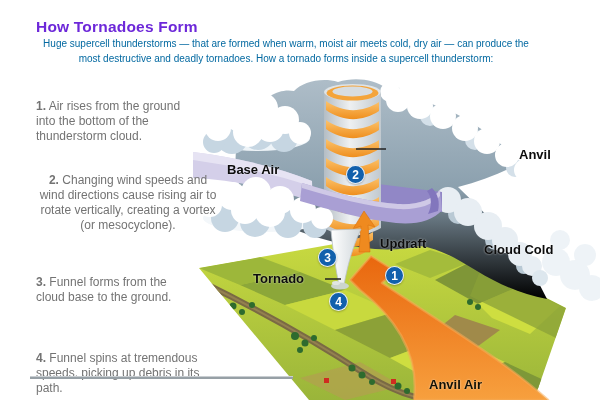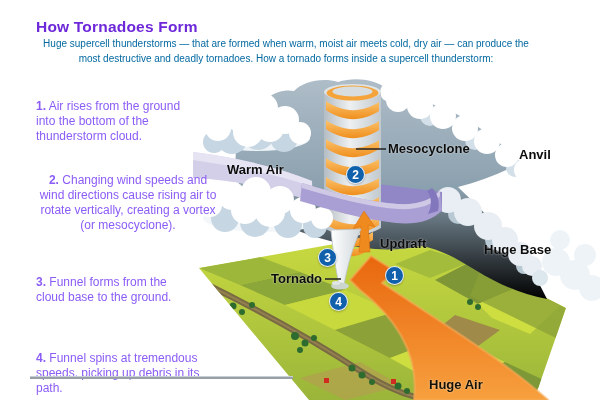--- a/index.html
+++ b/index.html
@@ -8,41 +8,41 @@
     overflow:hidden; font-family:"Liberation Sans", sans-serif; color:#1b1b1b;
   }
   .title {
     position:absolute; left:36px; top:8px;
     font-size:15.5px; font-weight:bold; color:#6d28d9; letter-spacing:0.2px;
   }
   .intro {
     position:absolute; left:36px; top:26px; width:500px;
     font-size:10px; line-height:15px; color:#0369a1;text-align:center;
   }
-  .step { position:absolute; left:36px; font-size:12px; line-height:15px; color:#8b5cf6; }
+  .step { position:absolute; left:36px; font-size:12px; line-height:15px; color:#737373; }
   .step b { font-weight:bold; }
   #step1 { top:87px;  width:160px; }
   #step2 { top:161px; width:184px;text-align:center; }
   #step3 { top:255px; width:160px;margin-top:20px; }
   #step4 { top:339px; width:168px; }
   .rule {
     position:absolute; left:30px; top:376px; width:263px; height:2px;
     background:#97a0a6; border-top:1px solid #c9ced2;
   }
   .art { position:absolute; left:0; top:0; width:600px; height:400px; }
   .dlabel {
     position:absolute; font-size:13px; font-weight:bold; color:#0c0c0c;
     white-space:nowrap; text-shadow:0 0 2px rgba(255,255,255,0.7);
   }
   #lbl-mesocyclone { left:388px; top:141px; }
   #lbl-anvil       { left:519px; top:147px; }
   #lbl-coldair     { left:227px; top:162px; }
   #lbl-updraft     { left:380px; top:236px; }
   #lbl-cloudbase   { left:484px; top:242px; }
-  #lbl-tornado     { left:271px; top:271px; }
+  #lbl-tornado     { left:253px; top:271px; }
   #lbl-warmair     { left:429px; top:377px; color:#141104; }
   .marker {
     position:absolute; width:19px; height:19px; border-radius:50%;
     background:#1160ac; border:1px solid rgba(255,255,255,0.9);
     color:#fff; font-size:12px; font-weight:bold;
     display:flex; align-items:center; justify-content:center; box-sizing:border-box;
     box-shadow:0 1px 2px rgba(0,0,0,0.25);
   }
   #marker1 { left:385px; top:266px; }
   #marker2 { left:346px; top:165px; }
@@ -264,26 +264,25 @@
   <h1 class="title">How Tornadoes Form</h1>
   <p class="intro">Huge supercell thunderstorms — that are formed when warm, moist air meets cold, dry air — can produce the most destructive and deadly tornadoes. How a tornado forms inside a supercell thunderstorm:</p>
 
   <p class="step" id="step1"><b>1.</b><span> Air rises from the ground into the bottom of the thunderstorm cloud.</span></p>
   <p class="step" id="step2"><b>2.</b><span> Changing wind speeds and wind directions cause rising air to rotate vertically, creating a vortex (or mesocyclone).</span></p>
   <p class="step" id="step3"><b>3.</b><span> Funnel forms from the cloud base to the ground.</span></p>
   <p class="step" id="step4"><b>4.</b><span> Funnel spins at tremendous speeds, picking up debris in its path.</span></p>
 
   <div class="rule"></div>
 
-  <div class="dlabel" id="lbl-mesocyclone">Mesocyclone</div>
   <div class="dlabel" id="lbl-anvil">Anvil</div>
-  <div class="dlabel" id="lbl-coldair">Warm Air</div>
+  <div class="dlabel" id="lbl-coldair">Base Air</div>
   <div class="dlabel" id="lbl-updraft">Updraft</div>
-  <div class="dlabel" id="lbl-cloudbase">Huge Base</div>
+  <div class="dlabel" id="lbl-cloudbase">Cloud Cold</div>
   <div class="dlabel" id="lbl-tornado">Tornado</div>
-  <div class="dlabel" id="lbl-warmair">Huge Air</div>
+  <div class="dlabel" id="lbl-warmair">Anvil Air</div>
 
   <div class="marker" id="marker1">1</div>
   <div class="marker" id="marker2">2</div>
   <div class="marker" id="marker3">3</div>
   <div class="marker" id="marker4">4</div>
 
 </div>
 
 </body></html>

